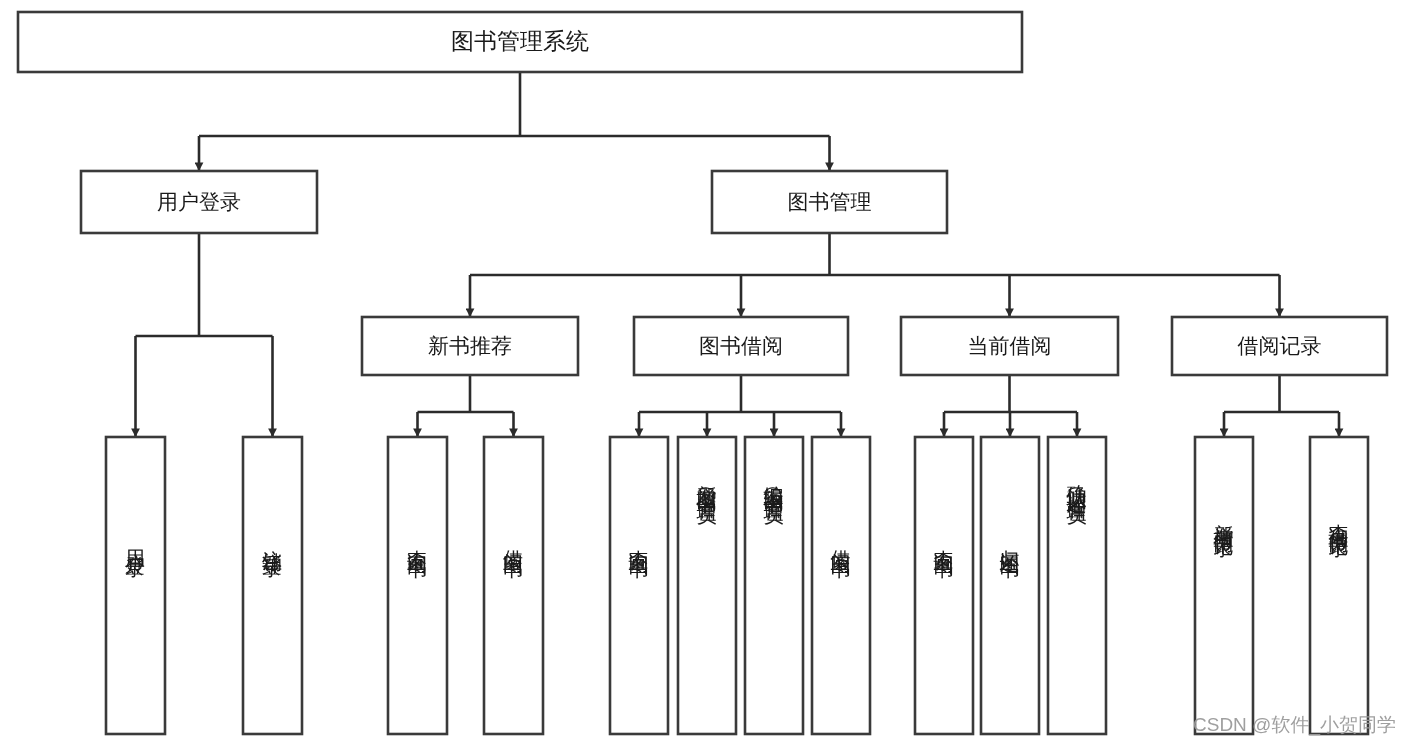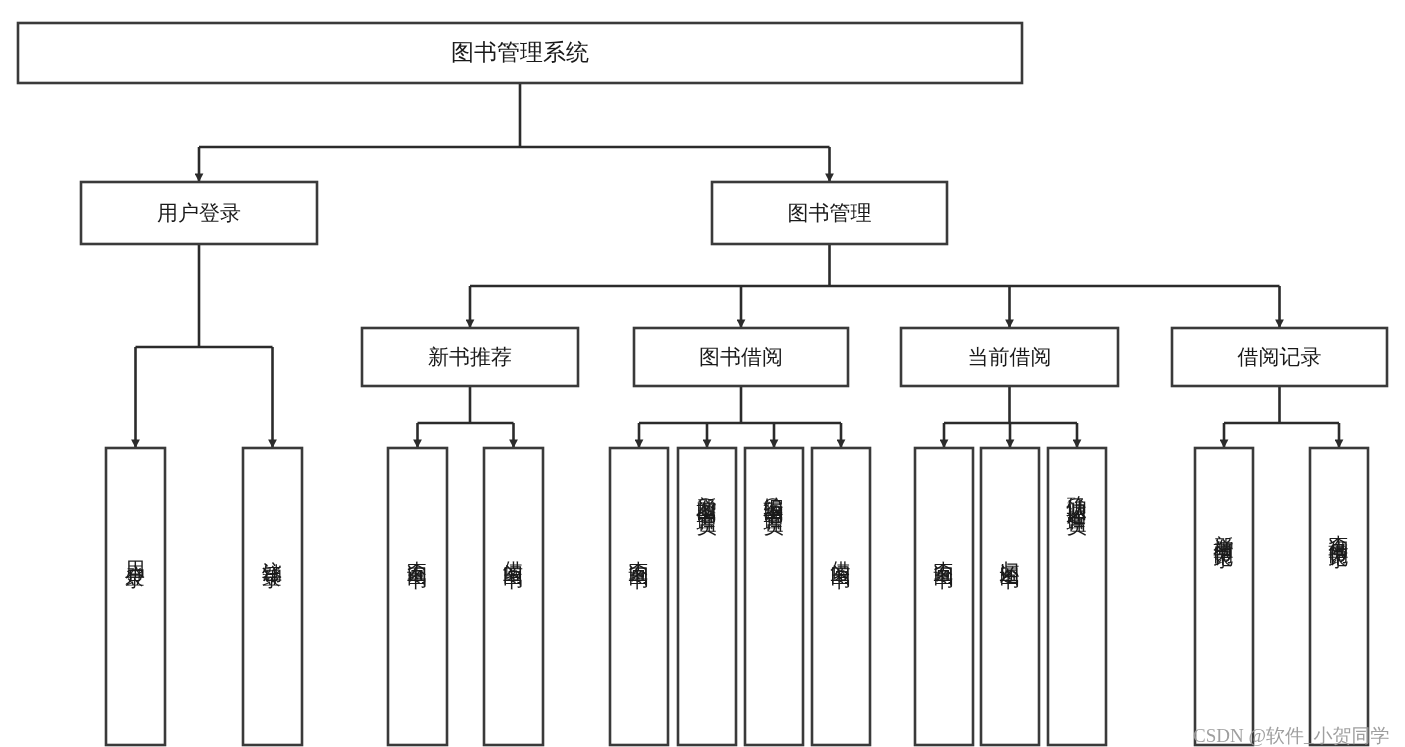--- a/index.html
+++ b/index.html
@@ -1,20 +1,20 @@
 <!DOCTYPE html>
 <html><head>
 <meta charset="utf-8">
 <style>
   html,body{margin:0;padding:0;background:#ffffff;}
   body{
     font-family:"Liberation Sans","DejaVu Sans",sans-serif;
     width:1405px;height:747px;overflow:hidden;
   }
-  #diagram-root{position:relative;width:1405px;height:663px;background:#fff;margin-top:11px;}
+  #diagram-root{position:relative;width:1405px;height:663px;background:#fff;}
   svg.flow{position:absolute;left:0;top:0;width:1405px;height:747px;display:block;}
   .node-rect{fill:#ffffff;stroke:#3a3a3a;stroke-width:2.6;}
   .edge{stroke:#2b2b2b;stroke-width:2.6;fill:none;stroke-linecap:butt;}
   .node-label{
     font-family:"Liberation Sans","DejaVu Sans",sans-serif;
     fill:#1a1a1a;
     text-anchor:middle;
     dominant-baseline:middle;
   }
   .lbl-root{font-size:23px;}
@@ -33,21 +33,21 @@
   .leaf-label-wrap{
     position:absolute;
     display:flex;
     align-items:flex-start;
     justify-content:center;
     pointer-events:none;
   }
   .watermark{
     position:absolute;
     left:1193px;top:712px;
-    font-family:Liberation Serif, serif;
+    font-family:Liberation Sans, sans-serif;
     font-size:19px;
     color:#9a9a9a;
     white-space:nowrap;
     opacity:.95;
   }
 </style>
 </head>
 <body>
 
 <div id="diagram-root">

